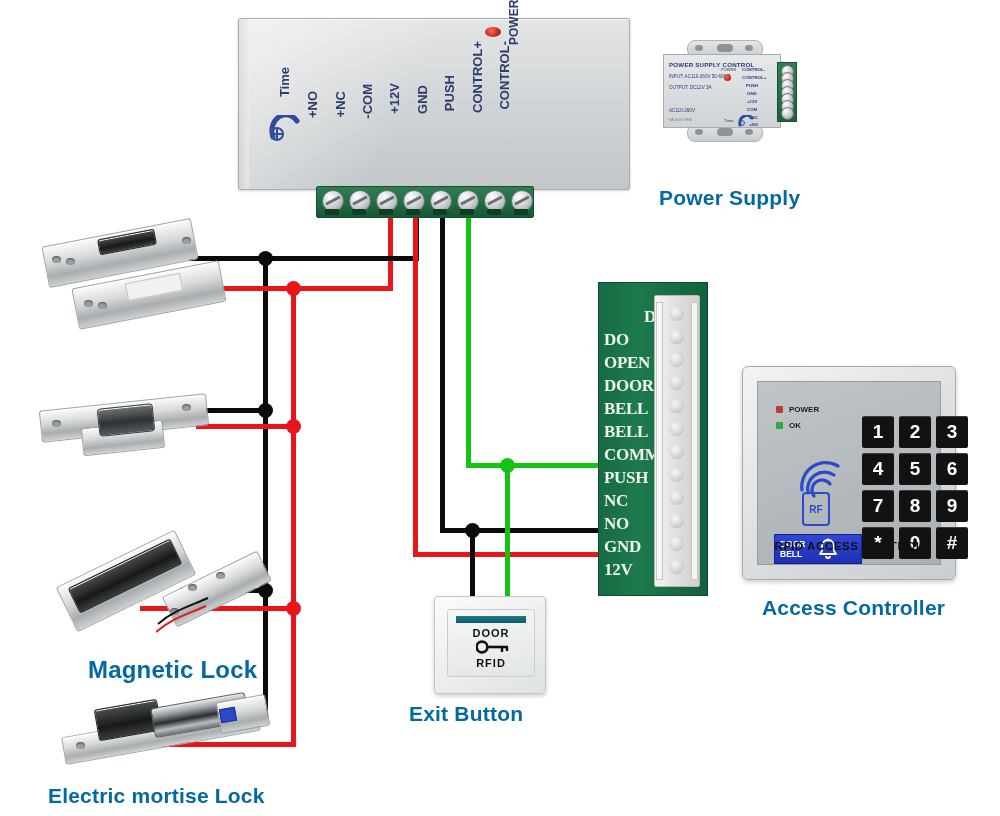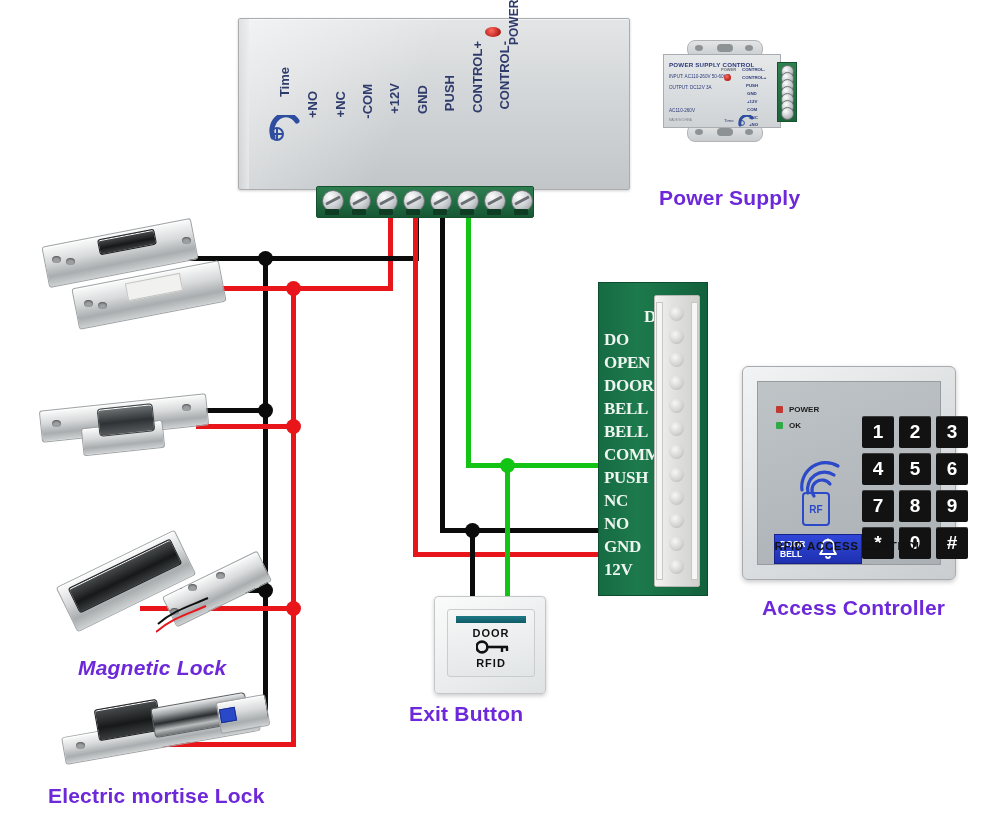--- a/index.html
+++ b/index.html
@@ -13,21 +13,21 @@
   
   .wire{position:absolute;background:#000;}
   .wire.red{background:#e8161a;}
   .wire.green{background:#14c414;}
   .wire.black{background:#0b0b0b;}
   .dot{position:absolute;border-radius:50%;background:#0b0b0b;}
   .dot.red{background:#e8161a;}
   .dot.green{background:#14c414;}
 
   
-  .caption{position:absolute;font-weight:bold;color:#6d28d9;white-space:nowrap;
+  .caption{position:absolute;font-weight:bold;color:#0369a1;white-space:nowrap;
            letter-spacing:.2px;}
 
   
   .psu-big{position:absolute;left:238px;top:18px;width:390px;height:170px;
            background:linear-gradient(180deg,#e3e5e6 0%,#d3d6d8 45%,#c2c6c9 100%);
            border:1px solid #a9adb0;border-radius:2px;
            box-shadow:inset 0 1px 0 #f2f3f4, 0 1px 3px rgba(0,0,0,.18);}
   .psu-big .shade{position:absolute;left:0;top:0;width:100%;height:100%;
            background:linear-gradient(115deg,rgba(255,255,255,.55),rgba(255,255,255,0) 45%);}
   .psu-big .edge-l{position:absolute;left:0;top:0;width:10px;height:100%;
@@ -409,21 +409,21 @@
     <div class="hole" style="left:128px;top:36px;width:9px;height:7px;"></div>
     <div class="hole" style="left:156px;top:24px;width:9px;height:7px;"></div>
     <div class="hole" style="left:110px;top:60px;width:9px;height:7px;"></div>
     <div style="position:absolute;left:96px;top:40px;">
       <svg width="80" height="50" viewBox="0 0 80 50">
         <path d="M2 36 C18 22 34 18 52 10" stroke="#111" stroke-width="2" fill="none"></path>
         <path d="M0 44 C16 30 32 26 50 18" stroke="#e8161a" stroke-width="2" fill="none"></path>
       </svg>
     </div>
   </div>
-  <div class="caption" style="left:78px;top:656px;font-size:21px;font-style:italic;">Magnetic Lock</div>
+  <div class="caption" style="left:88px;top:656px;font-size:24px;">Magnetic Lock</div>
 
   <div class="lockwrap" style="left:62px;top:700px;width:210px;height:72px;">
     <div class="bar" style="left:0px;top:20px;width:196px;height:26px;transform:rotate(-10deg);"></div>
     <div class="bar blk" style="left:34px;top:4px;width:62px;height:30px;transform:rotate(-10deg);"></div>
     <div class="chrome" style="left:90px;top:0px;width:94px;height:28px;transform:rotate(-10deg);"></div>
     <div class="bar" style="left:156px;top:-2px;width:48px;height:30px;transform:rotate(-10deg);"></div>
     <div style="position:absolute;left:158px;top:8px;width:14px;height:12px;background:#2a49c9;border:1px solid #1b2f8e;transform:rotate(-10deg);"></div>
     <div class="hole" style="left:14px;top:42px;width:9px;height:7px;"></div>
   </div>
   <div class="caption" style="left:48px;top:784px;font-size:21px;">Electric mortise Lock</div>

